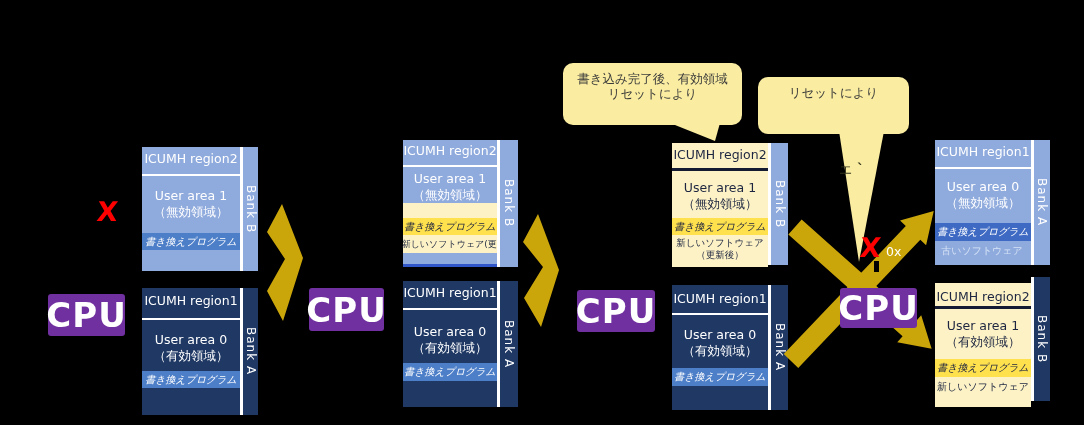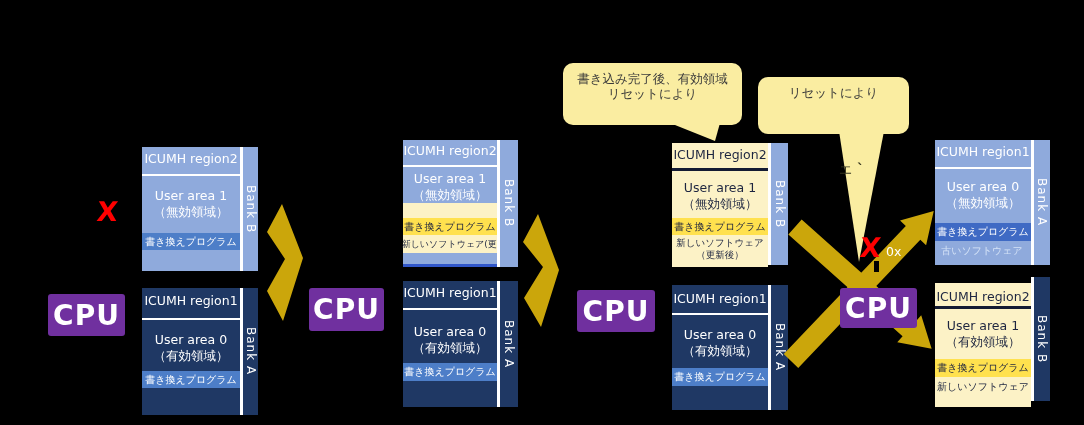--- a/index.html
+++ b/index.html
@@ -10,29 +10,29 @@
   .light-bg{background:#8FAADC;}
   .navy-bg{background:#1F3864;}
   .pale-bg{background:#FCF2C6;}
   .bhdr{position:absolute;left:0;width:100%;text-align:center;font-size:12.5px;color:#fff;white-space:nowrap;}
   .darktxt{color:#1d2540;}
   .bline{position:absolute;left:0;width:100%;height:2px;background:#fff;}
   .dline{position:absolute;left:0;width:100%;height:3px;background:#141b33;}
   .barea{position:absolute;left:0;width:100%;text-align:center;font-size:12.5px;line-height:16px;color:#fff;}
   .barea.darktxt{color:#1d2540;}
   .bband{position:absolute;left:0;width:100%;text-align:center;font-size:10px;line-height:17px;
-         color:#fff;white-space:nowrap;overflow:visible;}
+         color:#fff;white-space:nowrap;overflow:visible;font-style:italic;}
   .blueband{background:#4D7EC8;}
   .blueband2{background:#3F6AC4;}
   .yellowband{background:#FFE14E;color:#232840;}
   .bnote{position:absolute;text-align:center;font-size:9px;color:#1d2540;white-space:nowrap;}
   .strip{position:absolute;border-left:3px solid #fff;box-sizing:border-box;color:#fff;
          display:flex;align-items:center;justify-content:center;}
   .strip span{writing-mode:vertical-rl;font-size:12px;letter-spacing:1px;}
-  .cpu{position:absolute;background:#70309F;color:#fff;font-weight:700;font-size:28px;
+  .cpu{position:absolute;background:#70309F;color:#fff;font-weight:700;font-size:34px;
        display:flex;align-items:center;justify-content:center;border-radius:3px;letter-spacing:1px;}
   .xmark{position:absolute;color:#FF0000;font-size:27px;font-weight:700;transform:skewX(-6deg);line-height:1;}
   .bubble{position:absolute;background:#FAEDA1;border-radius:10px;text-align:center;
           color:#3a3a3a;font-size:12.5px;line-height:15px;box-sizing:border-box;}
   .addr{position:absolute;color:#fff;font-size:12.5px;white-space:nowrap;}
   .frag{position:absolute;color:#35351f;font-size:13px;line-height:1;}
   svg.overlay{position:absolute;left:0;top:0;}
 </style>
 </head>
 <body>

